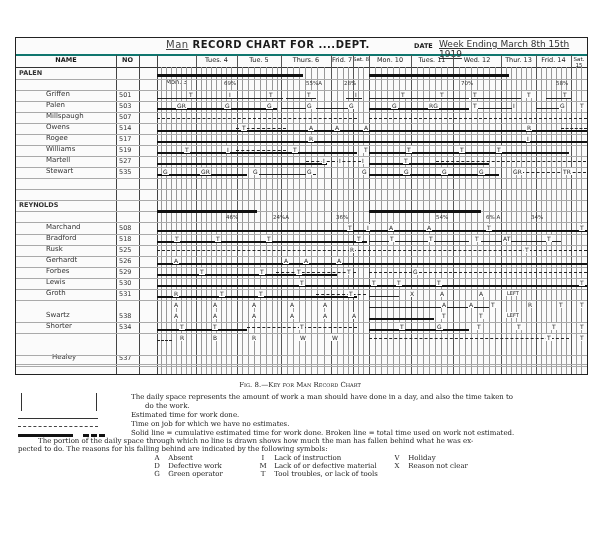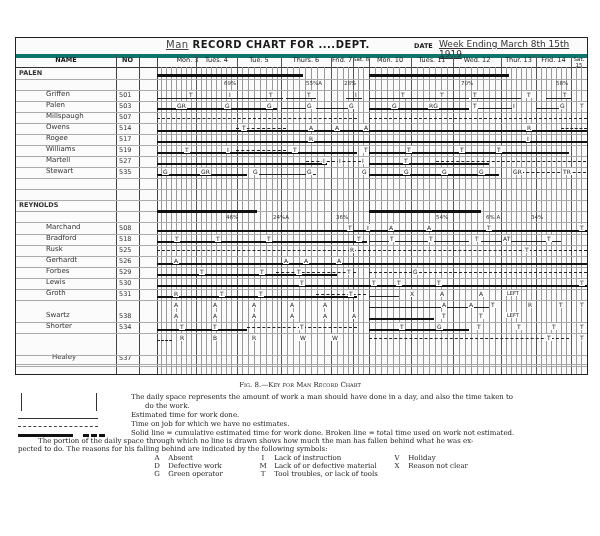--- a/index.html
+++ b/index.html
@@ -1,18 +1,18 @@
 <!DOCTYPE html>
 <html><head>
 <meta charset="utf-8">
 <style>
   html, body { margin:0; padding:0; background:#ffffff; }
   body { width:600px; height:536px; position:relative; overflow:hidden; font-family:"DejaVu Sans", sans-serif; color:#1a1a1a; }
   #chart { position:absolute; left:15px; top:37px; width:573px; height:338px; border:1.5px solid #222; box-sizing:border-box; background:#fbfbfb; }
-  .title-row { position:absolute; left:0; top:0; width:100%; height:16px; border-bottom:4px solid #0f766e; }
+  .title-row { position:absolute; left:0; top:0; width:100%; height:16px; border-bottom:2px solid #0f766e; }
   .title-main { position:absolute; left:150px; top:1px; font-size:10px; font-weight:bold; letter-spacing:0.5px; }
   .title-main .hand { font-family:"DejaVu Sans", sans-serif; font-weight:normal; color:#444; text-decoration:underline; }
   .title-date-label { position:absolute; left:398px; top:4px; font-size:6.5px; font-weight:bold; }
   .title-date { position:absolute; left:423px; top:1px; font-size:9px; color:#333; text-decoration:underline; }
   .hdr-row { position:absolute; left:0; top:17px; width:100%; height:12px; border-bottom:1px solid #333; font-size:6.5px; }
   .hdr-cell { position:absolute; top:1px; text-align:center; }
   .col-line { position:absolute; top:17px; bottom:0; width:0; border-left:1px solid #444; }
   .day-line { position:absolute; top:17px; bottom:0; width:0; border-left:1px solid #555; }
   .grid-line { position:absolute; top:29px; bottom:0; width:0; border-left:1px solid #999; }
   .row { position:absolute; left:0; width:100%; height:10.5px; border-bottom:1px solid #aaa; }
@@ -42,21 +42,21 @@
       <span>RECORD CHART FOR</span>
       <span>....</span><span>DEPT.</span>
     </div>
     <div class="title-date-label">DATE</div>
     <div class="title-date">Week Ending March 8th 15th 1919</div>
   </div>
 
   <div class="hdr-row">
     <div class="hdr-cell" style="left:0;width:100px;font-weight:bold;">NAME</div>
     <div class="hdr-cell" style="left:100px;width:23px;font-weight:bold;">NO</div>
-    <div class="hdr-cell" style="left:152px;width:39px;">Mon. 3</div>
+    <div class="hdr-cell" style="left:141px;width:39px;margin-top:22px;">Mon. 3</div>
     <div class="hdr-cell" style="left:180px;width:41px;">Tues. 4</div>
     <div class="hdr-cell" style="left:221px;width:44px;">Tue. 5</div>
     <div class="hdr-cell" style="left:265px;width:50px;">Thurs. 6</div>
     <div class="hdr-cell" style="left:315px;width:22px;">Frid. 7</div>
     <div class="hdr-cell" style="left:337px;width:16px;font-size:5.5px;">Sat. 8</div>
     <div class="hdr-cell" style="left:353px;width:42px;">Mon. 10</div>
     <div class="hdr-cell" style="left:395px;width:42px;">Tues. 11</div>
     <div class="hdr-cell" style="left:437px;width:48px;">Wed. 12</div>
     <div class="hdr-cell" style="left:485px;width:35px;">Thur. 13</div>
     <div class="hdr-cell" style="left:520px;width:35px;">Frid. 14</div>

